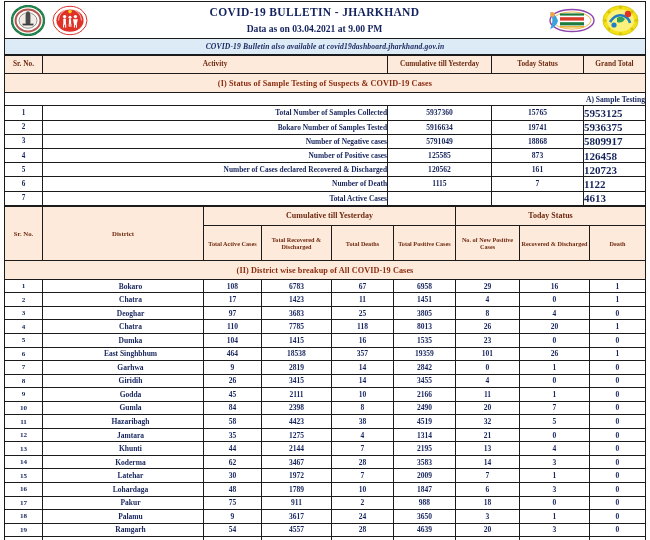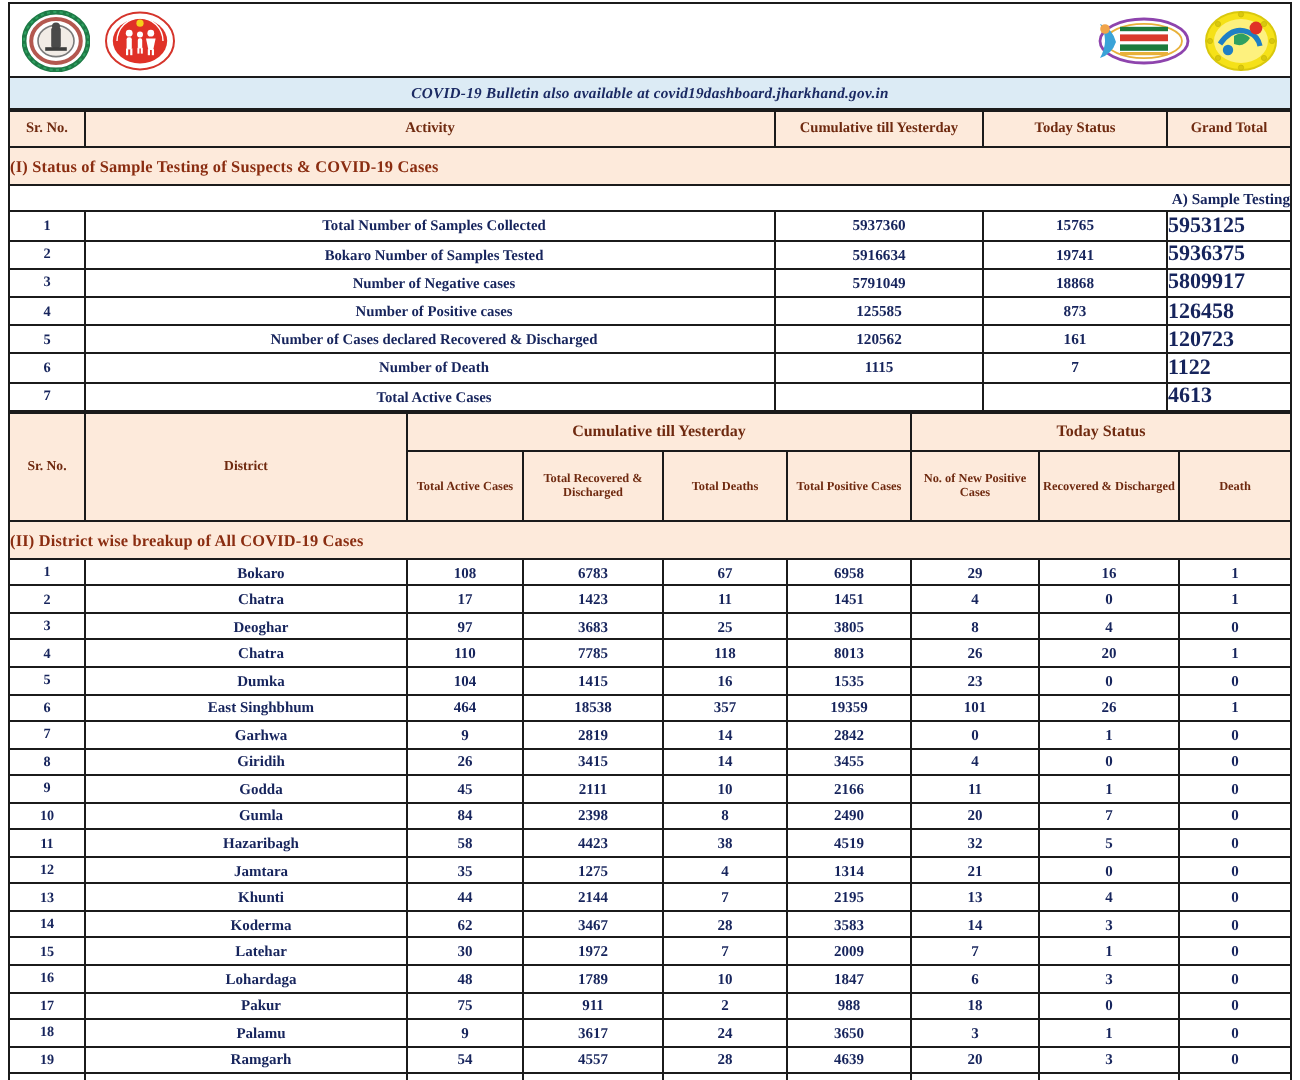--- a/index.html
+++ b/index.html
@@ -80,40 +80,41 @@
   }
   table td, table th {
     border: 1.1px solid #1b1b1b;
     padding: 0;
     font-size: 7.3px;
     color: #16245c;
     vertical-align: middle;
   }
   .section-title td {
     background: #fdeadb;
+    text-align: center;
     font-weight: bold;
     font-size: 8.2px;
     color: #8a2d11;
     padding: 2.5px 0;
     letter-spacing: .1px;
   }
   thead td, thead th {
     background: #fdeadb;
     text-align: center;
     font-weight: bold;
     color: #6f2a10;
     line-height: 1.15;
     padding: 2px 1px;
     margin-top: 48px;
   }
 
   
   .t1 td { height: 13.2px; }
   .t1 .sr { text-align: center; font-weight: bold; font-size: 7.2px; }
-  .t1 .act { text-align: center; padding-left: 4px; font-weight: bold; font-size: 7.4px; }
+  .t1 .act { text-align: right; padding-left: 4px; font-weight: bold; font-size: 7.4px; }
   .t1 .num { text-align: center; font-weight: bold; font-size: 7.6px; }
   .t1 .grand { text-align: left; font-weight: bold; font-size: 11px; }
   .t1 .group-row td {
     text-align: right;
     padding-left: 3px;
     font-weight: bold;
     font-size: 7.6px;
     height: 12px;
   }
   .t1 .blank { border-left: 1.1px solid #1b1b1b; }
@@ -163,20 +164,24 @@
             <circle cx="23.4" cy="11.6" r="1.7"></circle>
             <path d="M21.0 14.2 L25.8 14.2 L24.6 20.0 L22.2 20.0 Z"></path>
             <rect x="21.9" y="19.6" width="1.1" height="3"></rect>
             <rect x="23.9" y="19.6" width="1.1" height="3"></rect>
           </g>
           <path d="M6.5 15.5 A11.5 11.5 0 0 1 29.5 15.5" fill="none" stroke="#ffffff" stroke-width="0.7"></path>
         </svg>
       </span>
     </div>
 
+    <div class="title-block">
+      <div class="title-main">COVID-19 BULLETIN - JHARKHAND</div>
+      <div class="title-sub">Data as on 03.04.2021 at 9.00 PM</div>
+    </div>
 
     <div class="logo-group">
       <span>
         <svg class="logo" width="54" height="27" viewBox="0 0 54 27" aria-hidden="true">
           <ellipse cx="31" cy="13.5" rx="22" ry="11" fill="#ffffff" stroke="#8e44ad" stroke-width="1.4"></ellipse>
           <ellipse cx="31" cy="13.5" rx="19" ry="8.6" fill="none" stroke="#e8b13a" stroke-width="0.9"></ellipse>
           <path d="M9 5 q5 8 0 17 q6 -2 8 -8 q-2 -7 -8 -9 Z" fill="#3aa3d8"></path>
           <circle cx="11.5" cy="7.5" r="2.4" fill="#f0a44a"></circle>
           <rect x="19" y="6.4" width="24" height="2.2" fill="#1c7a3c"></rect>
           <rect x="19" y="10.2" width="24" height="3.4" fill="#d93b2b"></rect>

